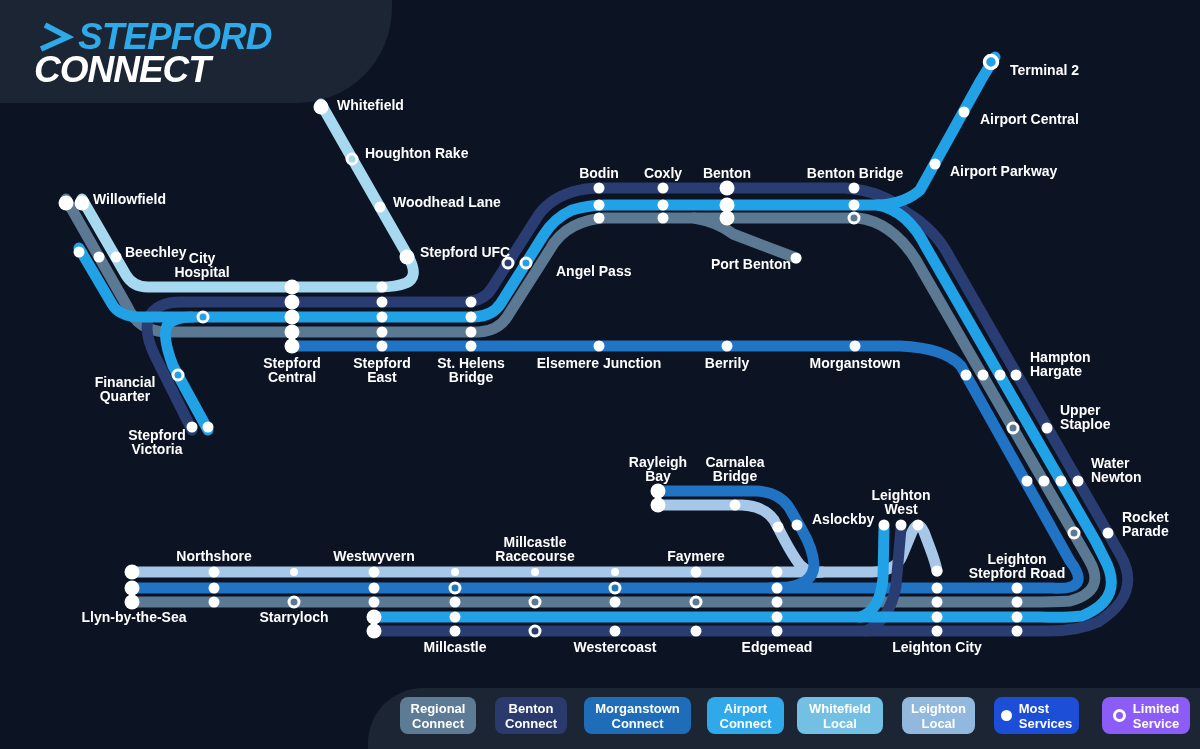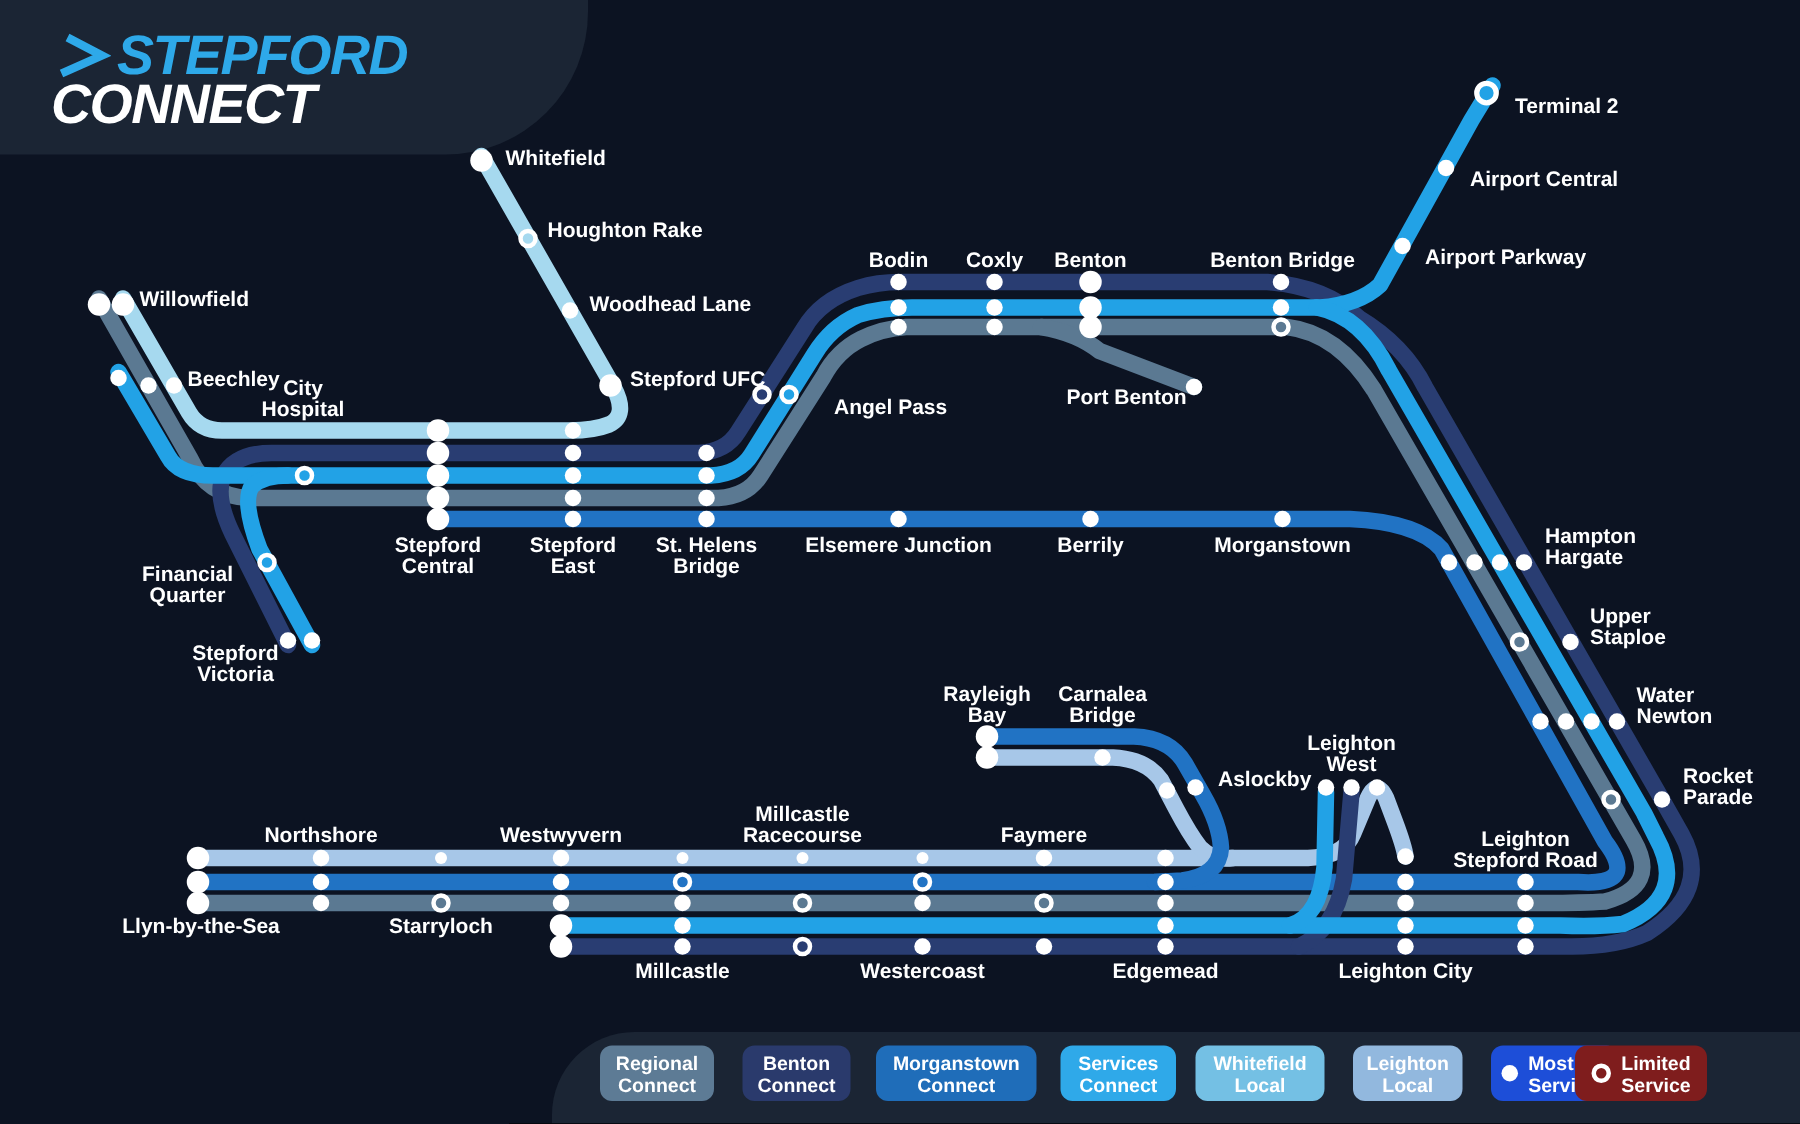--- a/index.html
+++ b/index.html
@@ -248,35 +248,35 @@
       </div>
       <div class="legend-item" style="left: 495px; width: 72px; background: rgb(42, 58, 108);">
         <div class="txt">Benton
 Connect</div>
       </div>
       <div class="legend-item" style="left: 584px; width: 107px; background: rgb(31, 109, 185);">
         <div class="txt">Morganstown
 Connect</div>
       </div>
       <div class="legend-item" style="left: 707px; width: 77px; background: rgb(47, 169, 233);">
-        <div class="txt">Services
+        <div class="txt">Airport
 Connect</div>
       </div>
       <div class="legend-item" style="left: 797px; width: 86px; background: rgb(116, 192, 228);">
         <div class="txt">Whitefield
 Local</div>
       </div>
       <div class="legend-item" style="left: 902px; width: 73px; background: rgb(146, 184, 222);">
         <div class="txt">Leighton
 Local</div>
       </div>
       <div class="legend-item svc" style="left: 994px; width: 85px; background: #1d4ed8;">
         <span class="svc-icon svc-filled"></span>
         <div class="txt">Most
 Services</div>
       </div>
-      <div class="legend-item svc" style="left: 1050px; width: 88px; background: #7f1d1d;">
+      <div class="legend-item svc" style="left: 1102px; width: 88px; background: #8b5cf6;">
         <span class="svc-icon svc-outlined"></span>
         <div class="txt">Limited
 Service</div>
       </div>
     </div>
 </div>
 
 </body></html>

